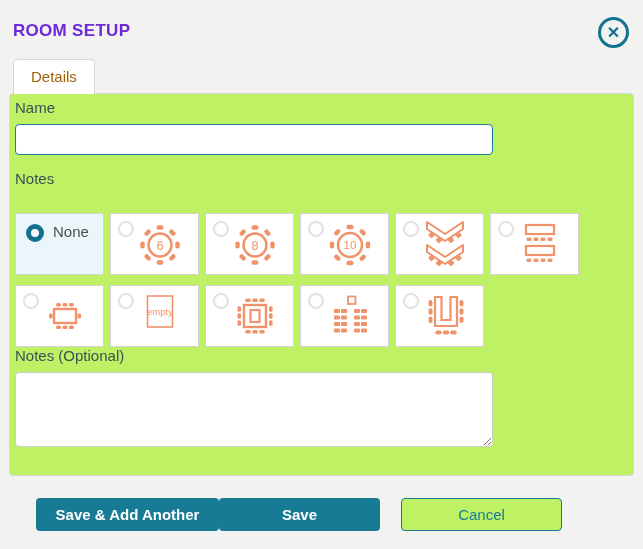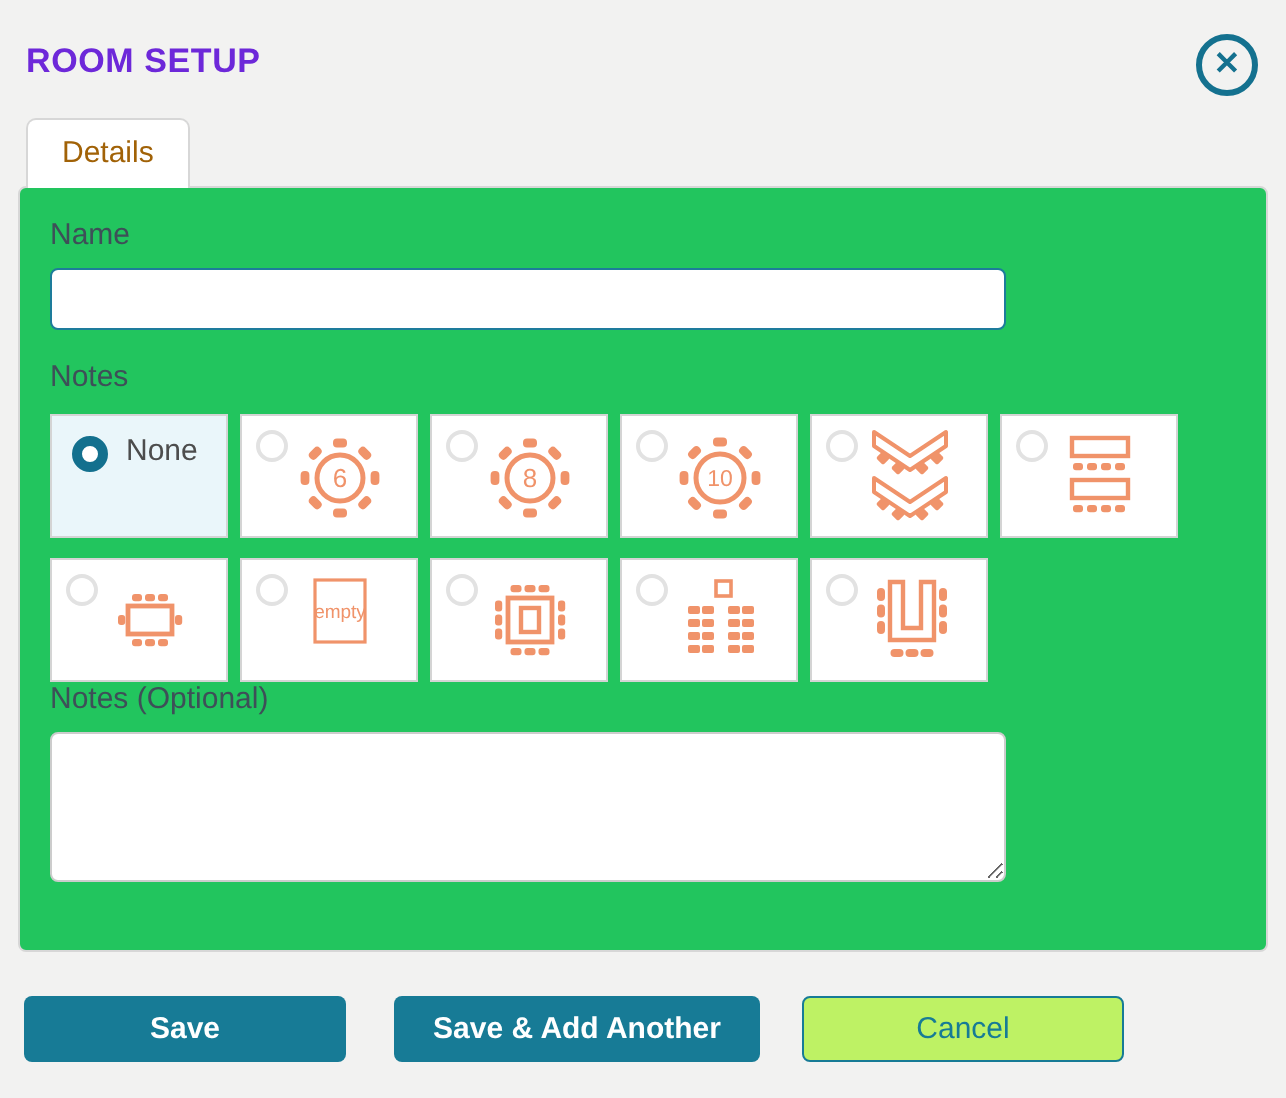--- a/index.html
+++ b/index.html
@@ -29,34 +29,34 @@
   .tabs { margin: 11px 0 -1px 13px; position: relative; z-index: 2; }
   .tab {
     display: inline-block; background: #ffffff;
     border: 1px solid #d7d7d7; border-bottom: none;
     border-radius: 5px 5px 0 0;
     padding: 8px 17px 9px 17px;
     font-size: 15px; color: #a16207; cursor: pointer;
   }
   
   .panel {
-    margin: 0 9px; background: #22c55e;
+    margin: 0 9px; background: #bef264;
     border: 1px solid #d7d7d7; border-radius: 4px;
-    padding: 15px; height: 383px; position: relative; z-index: 1;
+    padding: 5px; height: 383px; position: relative; z-index: 1;
   }
   .field-label { font-size: 15px; color: #3e4f58; margin-bottom: 8px; }
   .name-input {
     width: 478px; height: 31px;
     border: 1.5px solid #1d7c9b; border-radius: 4px;
     padding: 0 8px; font-size: 14px; color: #333; outline: none;
     font-family: "Liberation Sans", sans-serif;
   }
   .icon-label { margin-top: 15px; }
   .icon-grid {
-    margin-top: 10px;
+    margin-top: 26px;
     display: grid; grid-template-columns: repeat(6, 89px);
     grid-auto-rows: 62px; gap: 10px 6px;
   }
   .icon-cell {
     border: 1px solid #d4d4d4; background: #fff; position: relative;
     display: flex; align-items: center; justify-content: center; cursor: pointer;
   }
   .icon-cell.selected { background: #eaf6fa; }
   .icon-cell svg { margin-left: 10px; }
   .radio {
@@ -318,16 +318,16 @@
     </div>
 
   </div>
 
   <div class="field-label notes-label">Notes (Optional)</div>
   <textarea class="notes-area" style=""></textarea>
 
 </div>
 
 <div class="footer">
+  <button class="btn btn-primary btn-save-add">Save &amp; Add Another</button>
   <button class="btn btn-primary btn-save">Save</button>
-  <button class="btn btn-primary btn-save-add">Save &amp; Add Another</button>
   <button class="btn btn-cancel">Cancel</button>
 </div>
 
 </body></html>

